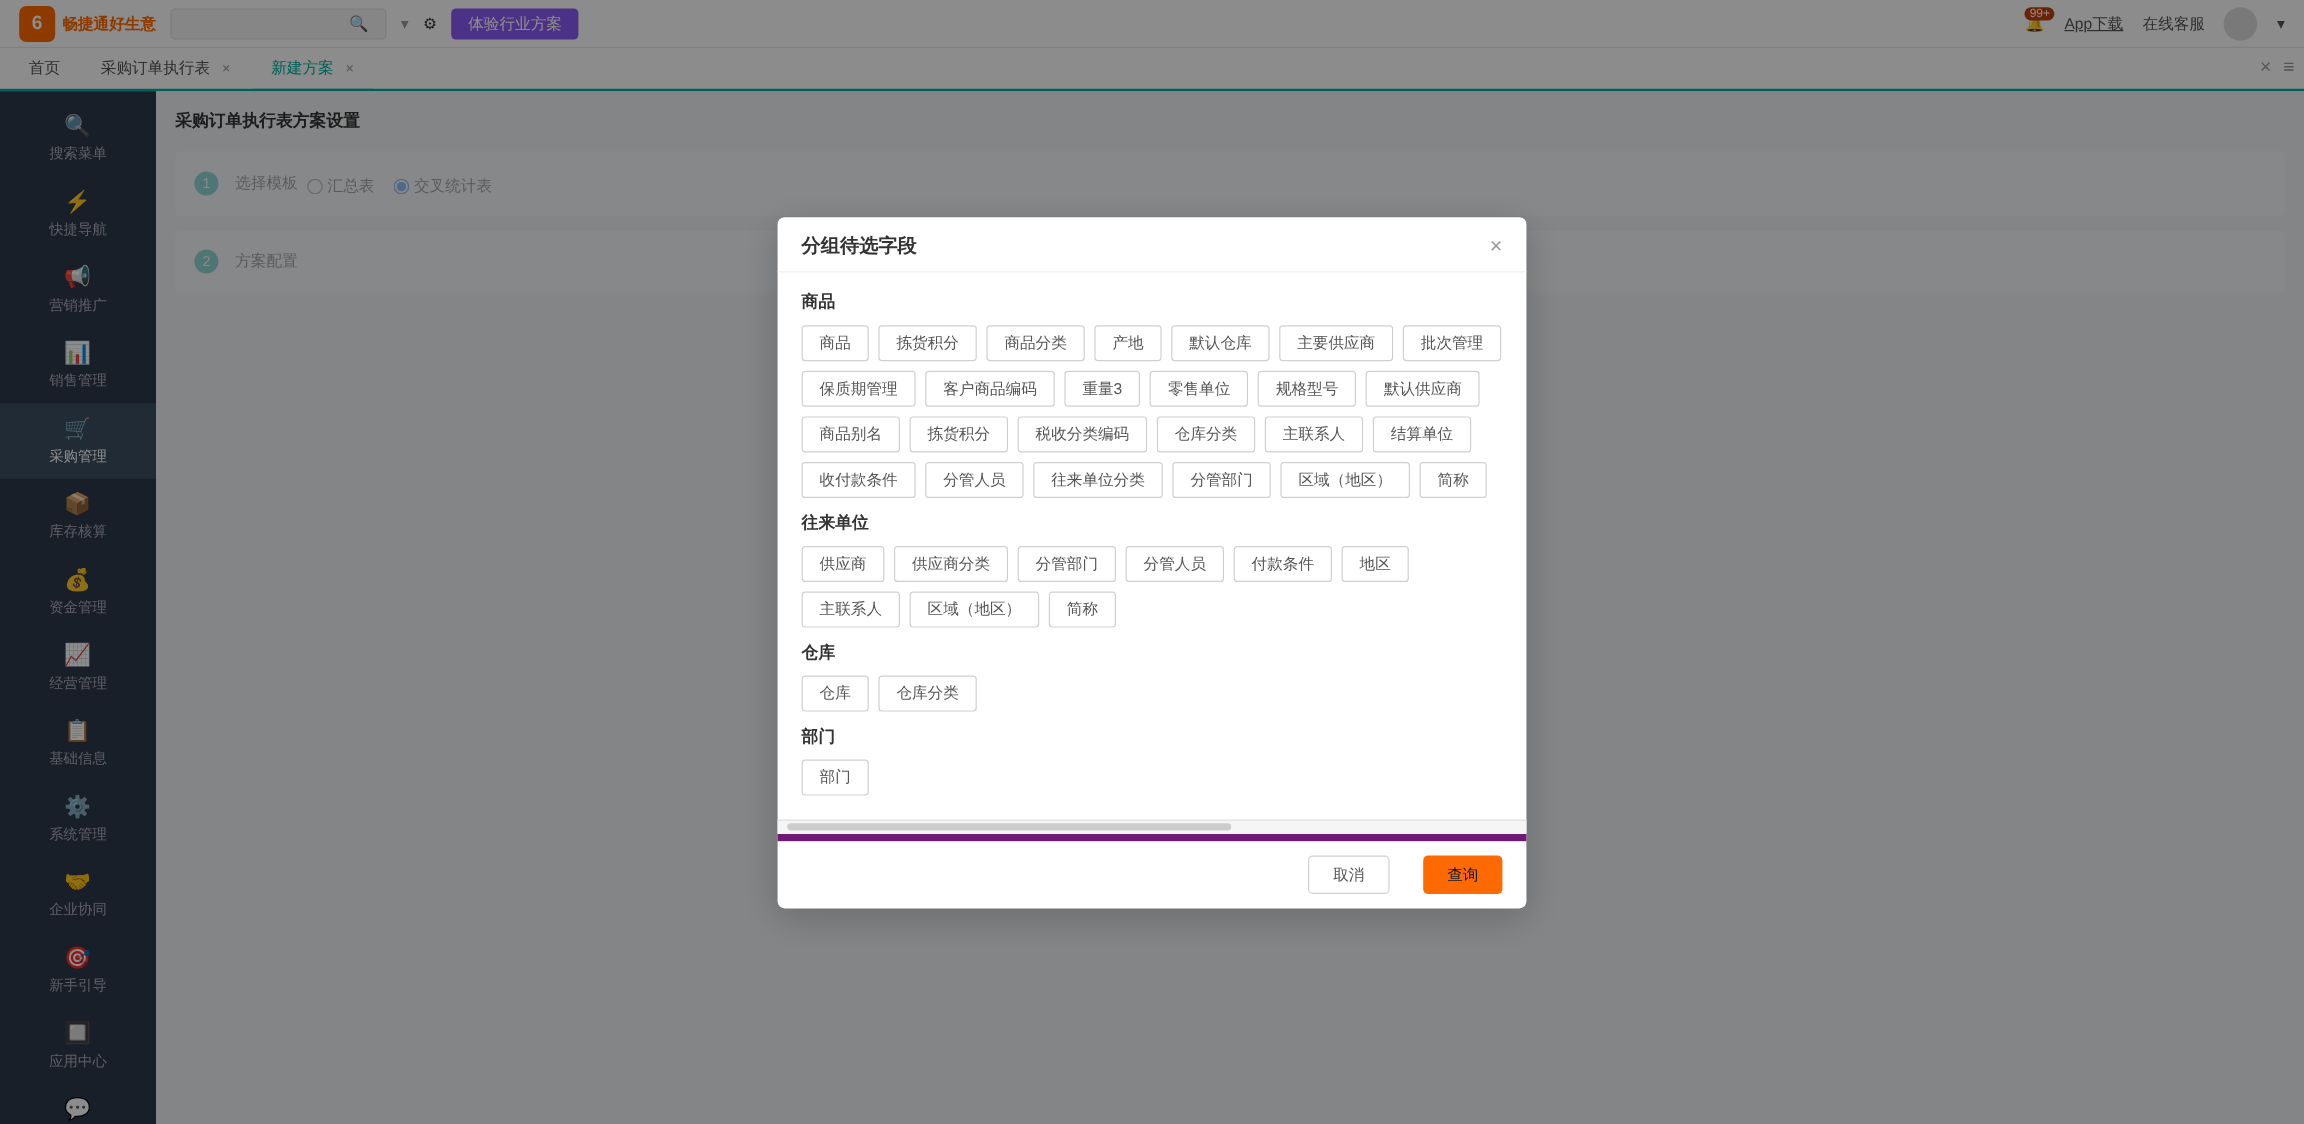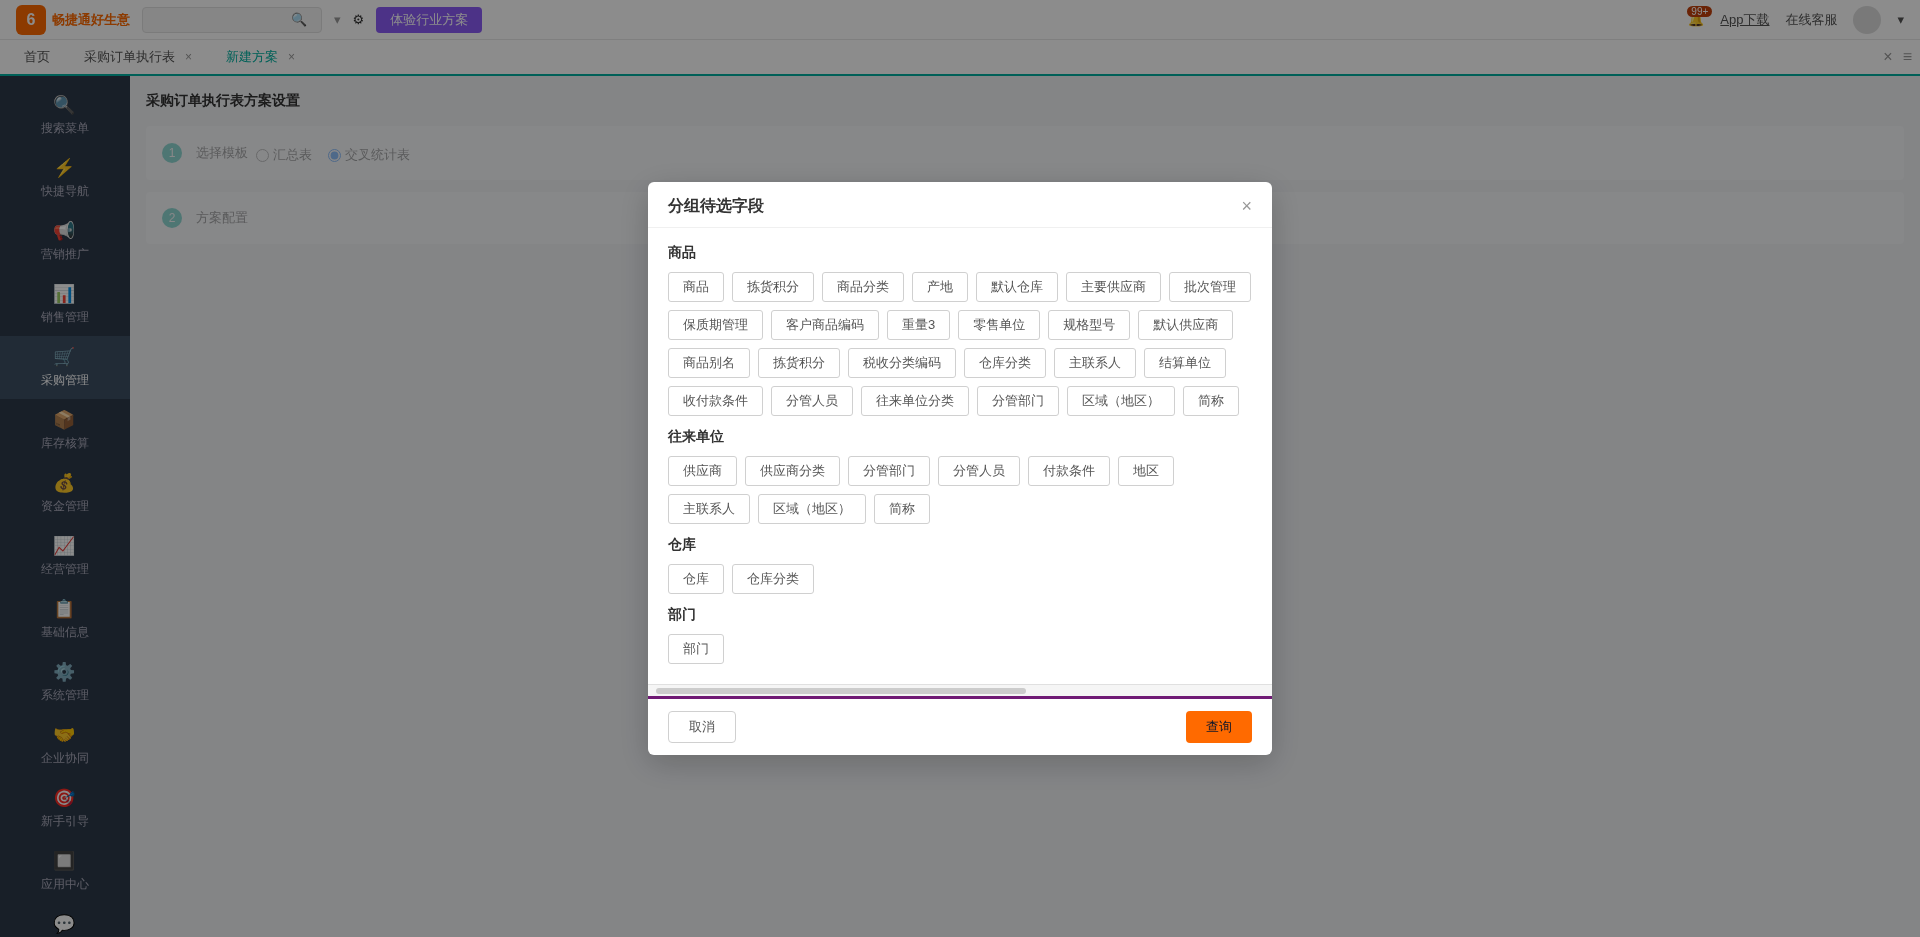--- a/index.html
+++ b/index.html
@@ -44,21 +44,21 @@
 
     
     .overlay { position: fixed; top: 0; left: 0; width: 100%; height: 100%; background: rgba(0,0,0,0.45); z-index: 100; display: flex; align-items: center; justify-content: center; }
 
     
     .modal { background: #fff; border-radius: 6px; width: 624px; max-height: 590px; display: flex; flex-direction: column; position: relative; box-shadow: 0 8px 32px rgba(0,0,0,0.2); }
     .modal-header { padding: 14px 20px 10px; border-bottom: 1px solid #f0f0f0; display: flex; justify-content: space-between; align-items: center; flex-shrink: 0; }
     .modal-title { font-size: 16px; font-weight: bold; color: #333; }
     .modal-close { cursor: pointer; color: #999; font-size: 18px; }
     .modal-body { flex: 1; overflow-y: auto; padding: 16px 20px; }
-    .modal-footer { padding: 12px 20px; border-top: 3px solid #701a75; display: flex; justify-content: space-between; gap: 16px; flex-shrink: 0; }
+    .modal-footer { padding: 12px 20px; border-top: 6px solid #701a75; display: flex; justify-content: flex-end; gap: 28px; flex-shrink: 0; }
 
     
     .field-section-title { font-size: 14px; font-weight: bold; color: #333; margin: 12px 0 10px; }
     .field-section-title:first-child { margin-top: 0; }
     .fields-grid { display: flex; flex-wrap: wrap; gap: 8px; margin-bottom: 4px; }
     .field-tag { border: 1px solid #d0d0d0; border-radius: 3px; padding: 5px 14px; font-size: 13px; color: #555; cursor: pointer; background: #fff; white-space: nowrap; }
 
     
     .modal-body::-webkit-scrollbar { width: 6px; }
     .modal-body::-webkit-scrollbar-thumb { background: #ccc; border-radius: 3px; }

